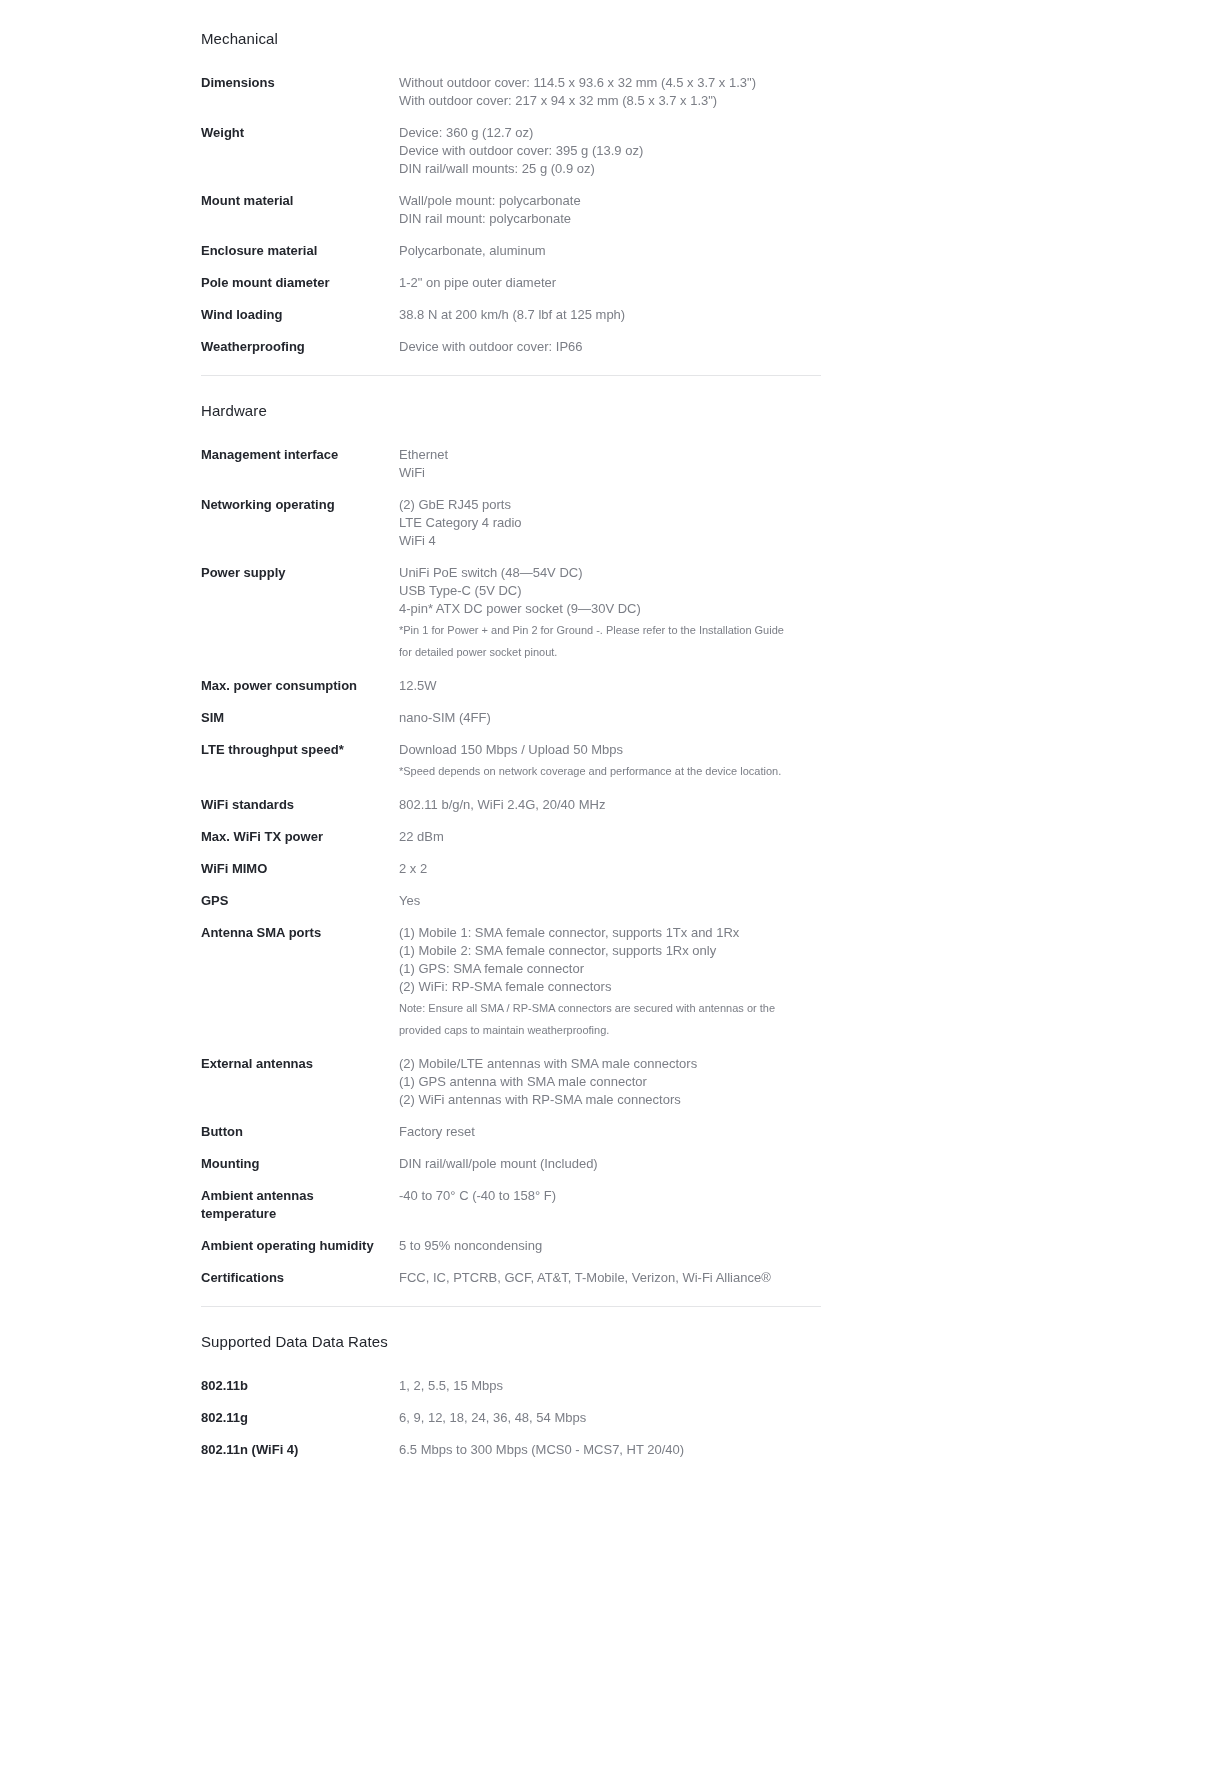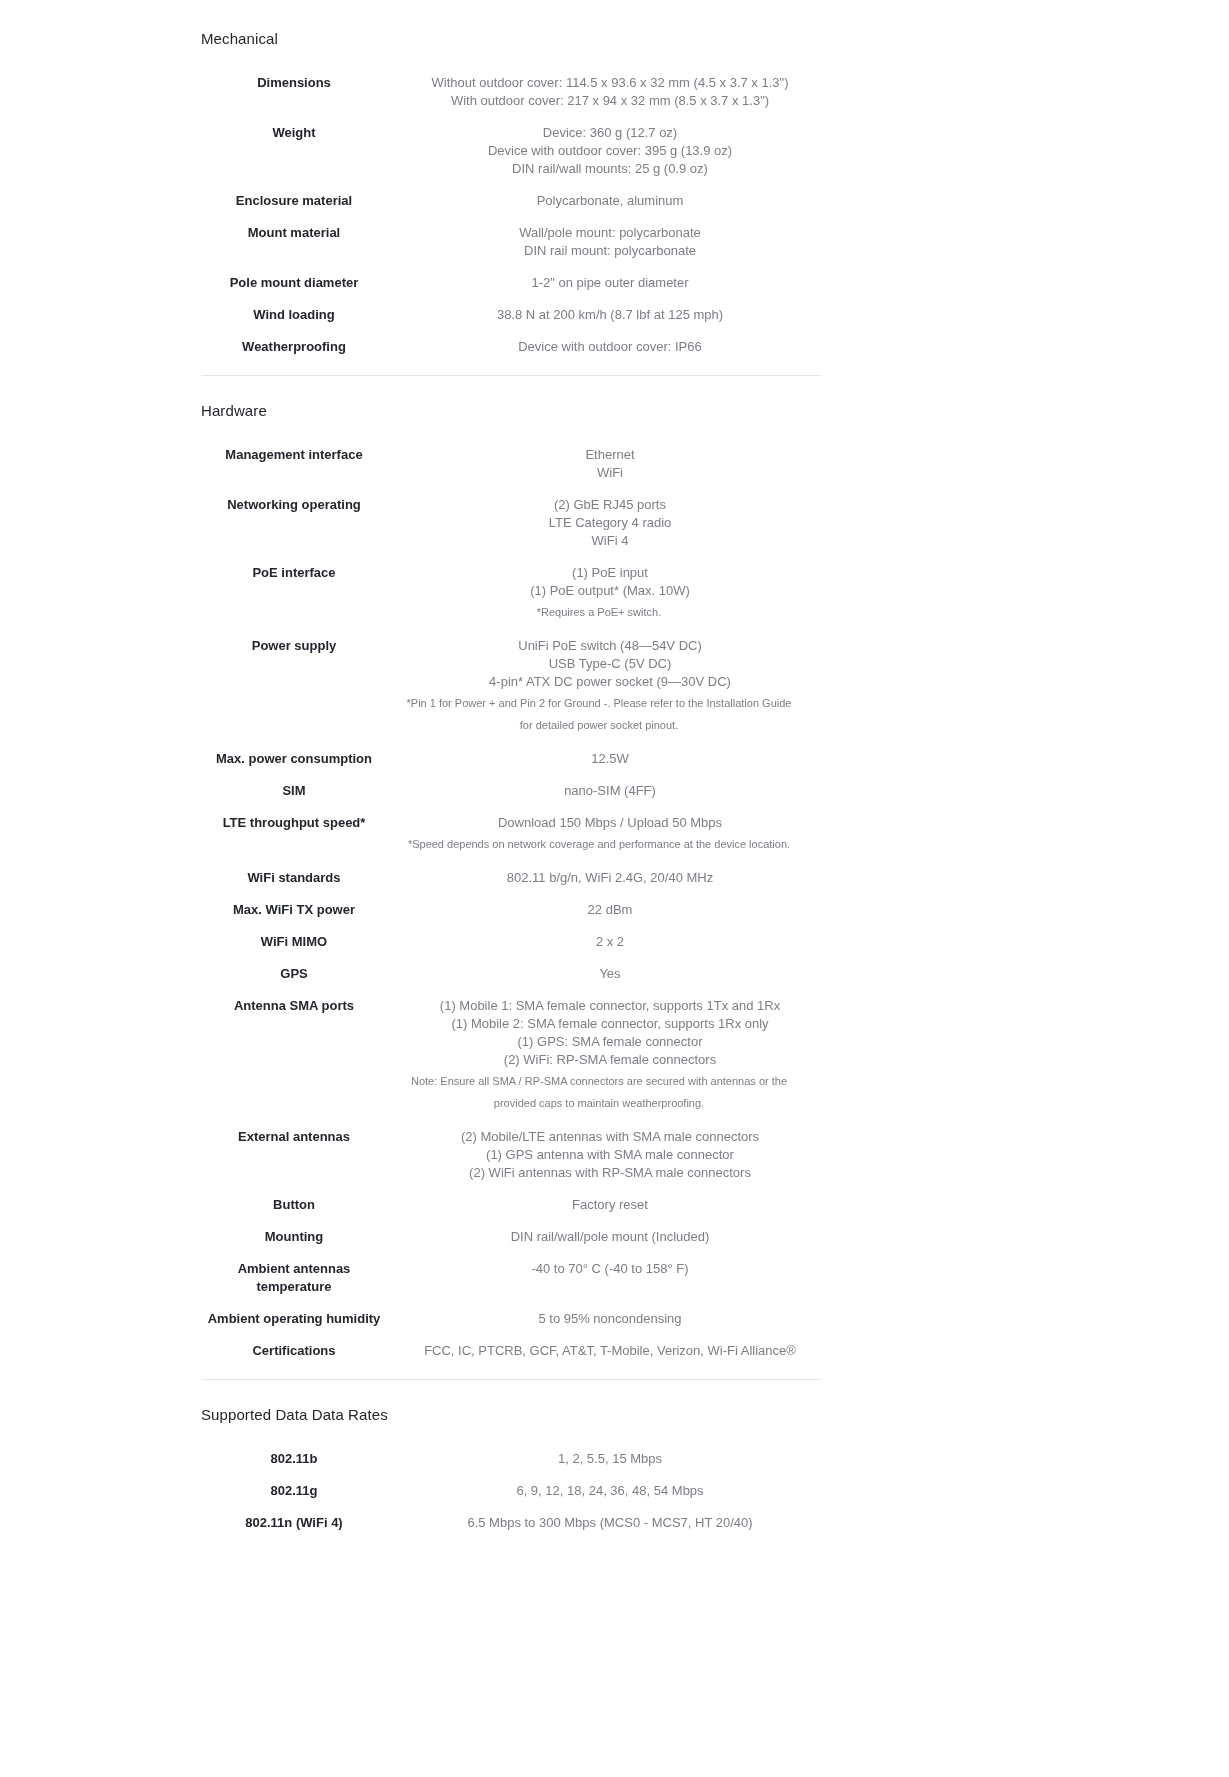--- a/index.html
+++ b/index.html
@@ -24,21 +24,20 @@
     font-weight: 400;
     color: #23262d;
     letter-spacing: 0.1px;
     margin-bottom: 27px;
   }
   .rows { }
   .spec-row {
     display: flex;
     align-items: flex-start;
     margin-bottom: 14px;
-    text-align: center;
   }
   .spec-label {
     width: 198px;
     flex: 0 0 198px;
     font-size: 13px;
     font-weight: 700;
     color: #23262d;
     line-height: 18px;
     padding-right: 12px;
   }
@@ -79,30 +78,30 @@
         </div>
         <div class="spec-row">
           <div class="spec-label">Weight</div>
           <div class="spec-value">
             <div class="value-line">Device: 360 g (12.7 oz)</div>
             <div class="value-line">Device with outdoor cover: 395 g (13.9 oz)</div>
             <div class="value-line">DIN rail/wall mounts: 25 g (0.9 oz)</div>
           </div>
         </div>
         <div class="spec-row">
-          <div class="spec-label">Enclosure material</div>
-          <div class="spec-value">
-            <div class="value-line">Polycarbonate, aluminum</div>
-          </div>
-        </div>
-        <div class="spec-row">
           <div class="spec-label">Mount material</div>
           <div class="spec-value">
             <div class="value-line">Wall/pole mount: polycarbonate</div>
             <div class="value-line">DIN rail mount: polycarbonate</div>
+          </div>
+        </div>
+        <div class="spec-row">
+          <div class="spec-label">Enclosure material</div>
+          <div class="spec-value">
+            <div class="value-line">Polycarbonate, aluminum</div>
           </div>
         </div>
         <div class="spec-row">
           <div class="spec-label">Pole mount diameter</div>
           <div class="spec-value">
             <div class="value-line">1-2" on pipe outer diameter</div>
           </div>
         </div>
         <div class="spec-row">
           <div class="spec-label">Wind loading</div>
@@ -131,28 +130,20 @@
         </div>
         <div class="spec-row">
           <div class="spec-label">Networking operating</div>
           <div class="spec-value">
             <div class="value-line">(2) GbE RJ45 ports</div>
             <div class="value-line">LTE Category 4 radio</div>
             <div class="value-line">WiFi 4</div>
           </div>
         </div>
         <div class="spec-row">
-          <div class="spec-label">PoE interface</div>
-          <div class="spec-value">
-            <div class="value-line">(1) PoE input</div>
-            <div class="value-line">(1) PoE output* (Max. 10W)</div>
-            <div class="value-note">*Requires a PoE+ switch.</div>
-          </div>
-        </div>
-        <div class="spec-row">
           <div class="spec-label">Power supply</div>
           <div class="spec-value">
             <div class="value-line">UniFi PoE switch (48—54V DC)</div>
             <div class="value-line">USB Type-C (5V DC)</div>
             <div class="value-line">4-pin* ATX DC power socket (9—30V DC)</div>
             <div class="value-note">*Pin 1 for Power + and Pin 2 for Ground -. Please refer to the Installation Guide for detailed power socket pinout.</div>
           </div>
         </div>
         <div class="spec-row">
           <div class="spec-label">Max. power consumption</div>

